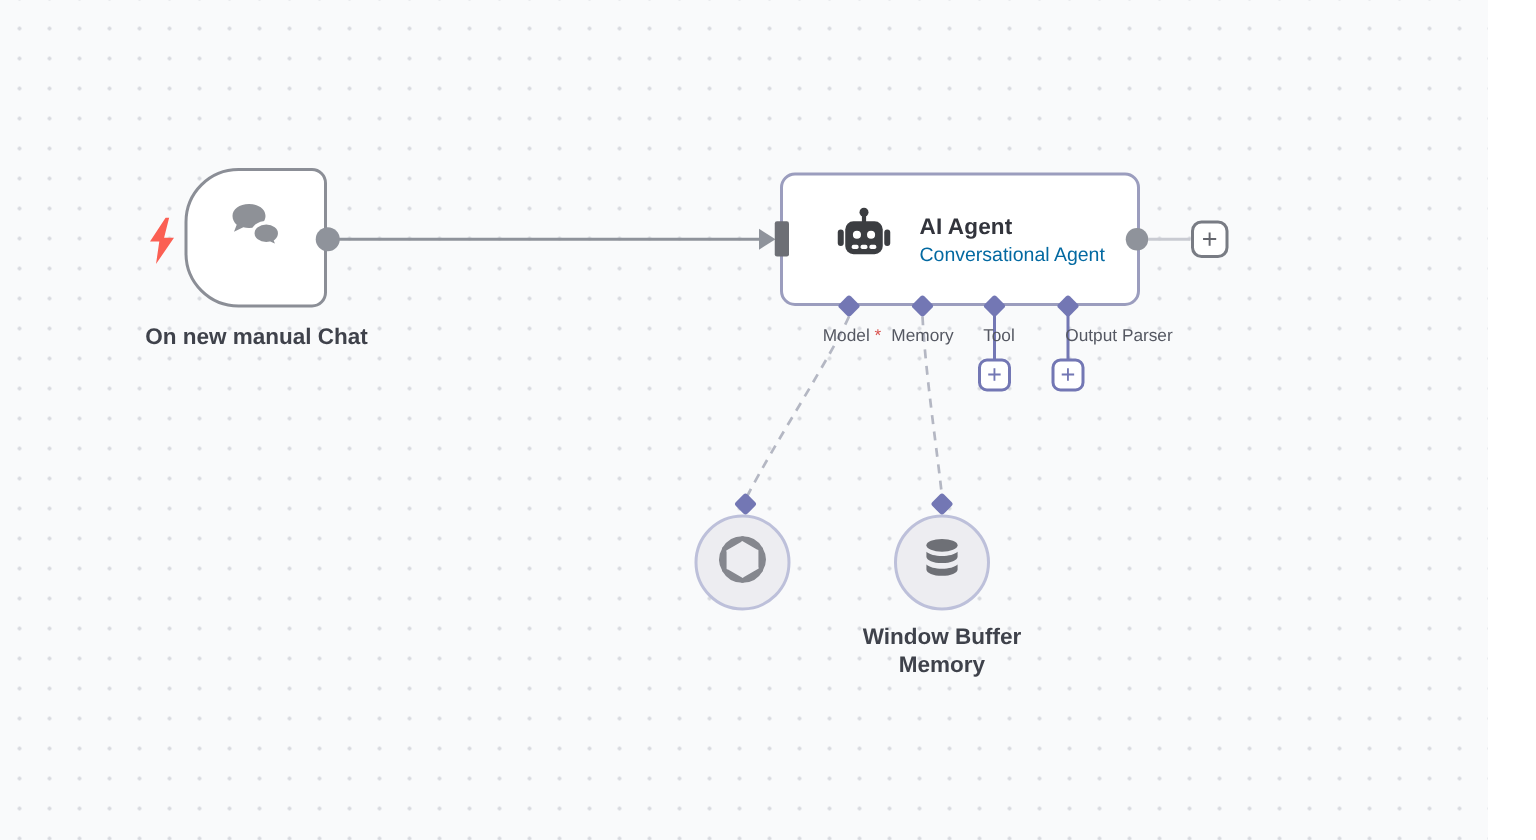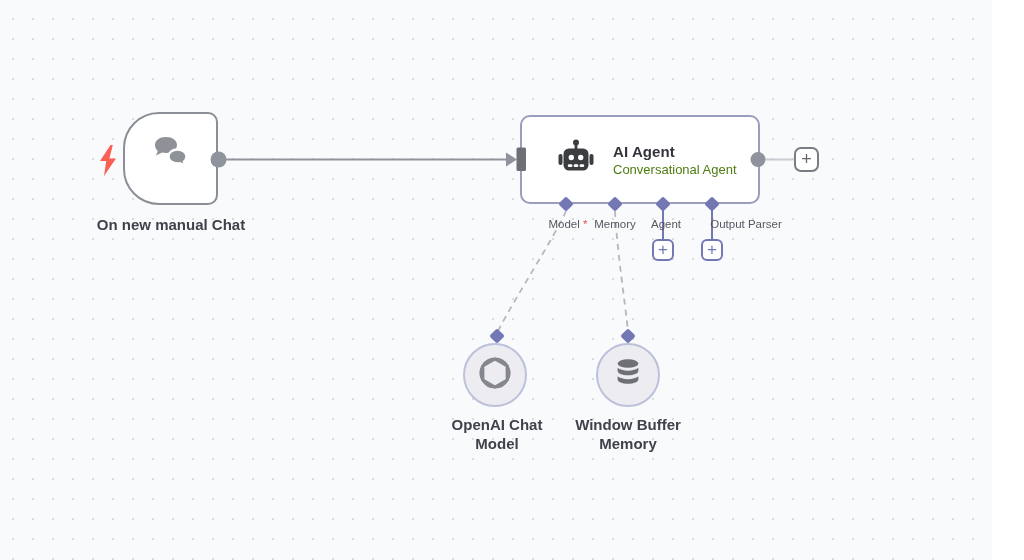--- a/index.html
+++ b/index.html
@@ -28,21 +28,21 @@
 
   .bolt { position:absolute; left:99px; top:145px; z-index:2; }
 
   .agent-node {
     left:520px; top:115px; width:240px; height:89px;
     border:2px solid #9b9dbe; border-radius:10px;
     display:flex; align-items:center; padding-left:34px; gap:17px;
   }
   .agent-text { display:flex; flex-direction:column; gap:2px; }
   .agent-title { font-size:15px; font-weight:700; color:#32343c; letter-spacing:.1px; }
-  .agent-subtitle { font-size:13px; color:#4d7c0f; }
+  .agent-subtitle { font-size:13px; color:#0369a1; }
 
   .node-label {
     position:absolute; z-index:4; text-align:center;
     font-size:15px; font-weight:600; color:#3f424b; line-height:19px;
   }
   .trigger-label { left:91px; top:215px; width:160px; }
   .openai-label  { left:427px; top:415px; width:140px; }
   .memory-label  { left:558px; top:415px; width:140px; }
 
   .port-label {
@@ -148,21 +148,21 @@
     <span>+</span>
   </div>
 
   <div class="port-label" style="left:568px">
     <span>Model</span> <span class="req">*</span>
   </div>
   <div class="port-label" style="left:615px">
     <span>Memory</span>
   </div>
   <div class="port-label" style="left:666px">
-    <span>Agent</span>
+    <span>Tool</span>
   </div>
   <div class="port-label" style="left:746px">
     <span>Output Parser</span>
   </div>
 
   <div class="plus-btn plus-purple plus-tool">
     <span>+</span>
   </div>
   <div class="plus-btn plus-purple plus-parser">
     <span>+</span>
@@ -189,22 +189,18 @@
         <ellipse cx="18" cy="8" rx="11" ry="4.5" fill="#6e7076"></ellipse>
         <path d="M7 12.5 v3.5 c0 2.5 4.9 4.5 11 4.5 s11 -2 11 -4.5 v-3.5 c-2.2 1.9-6.2 3-11 3 s-8.8-1.1-11-3 Z" fill="#6e7076"></path>
         <path d="M7 21.5 v3.5 c0 2.5 4.9 4.5 11 4.5 s11 -2 11 -4.5 v-3.5 c-2.2 1.9-6.2 3-11 3 s-8.8-1.1-11-3 Z" fill="#6e7076"></path>
       </svg>
     </span>
   </div>
 
   <div class="node-label trigger-label">
     <div>On new manual Chat</div>
   </div>
-  <div class="node-label openai-label">
-    <div>OpenAI Chat</div>
-    <div>Model</div>
-  </div>
   <div class="node-label memory-label">
     <div>Window Buffer</div>
     <div>Memory</div>
   </div>
 
 </div>
 
 </body></html>

